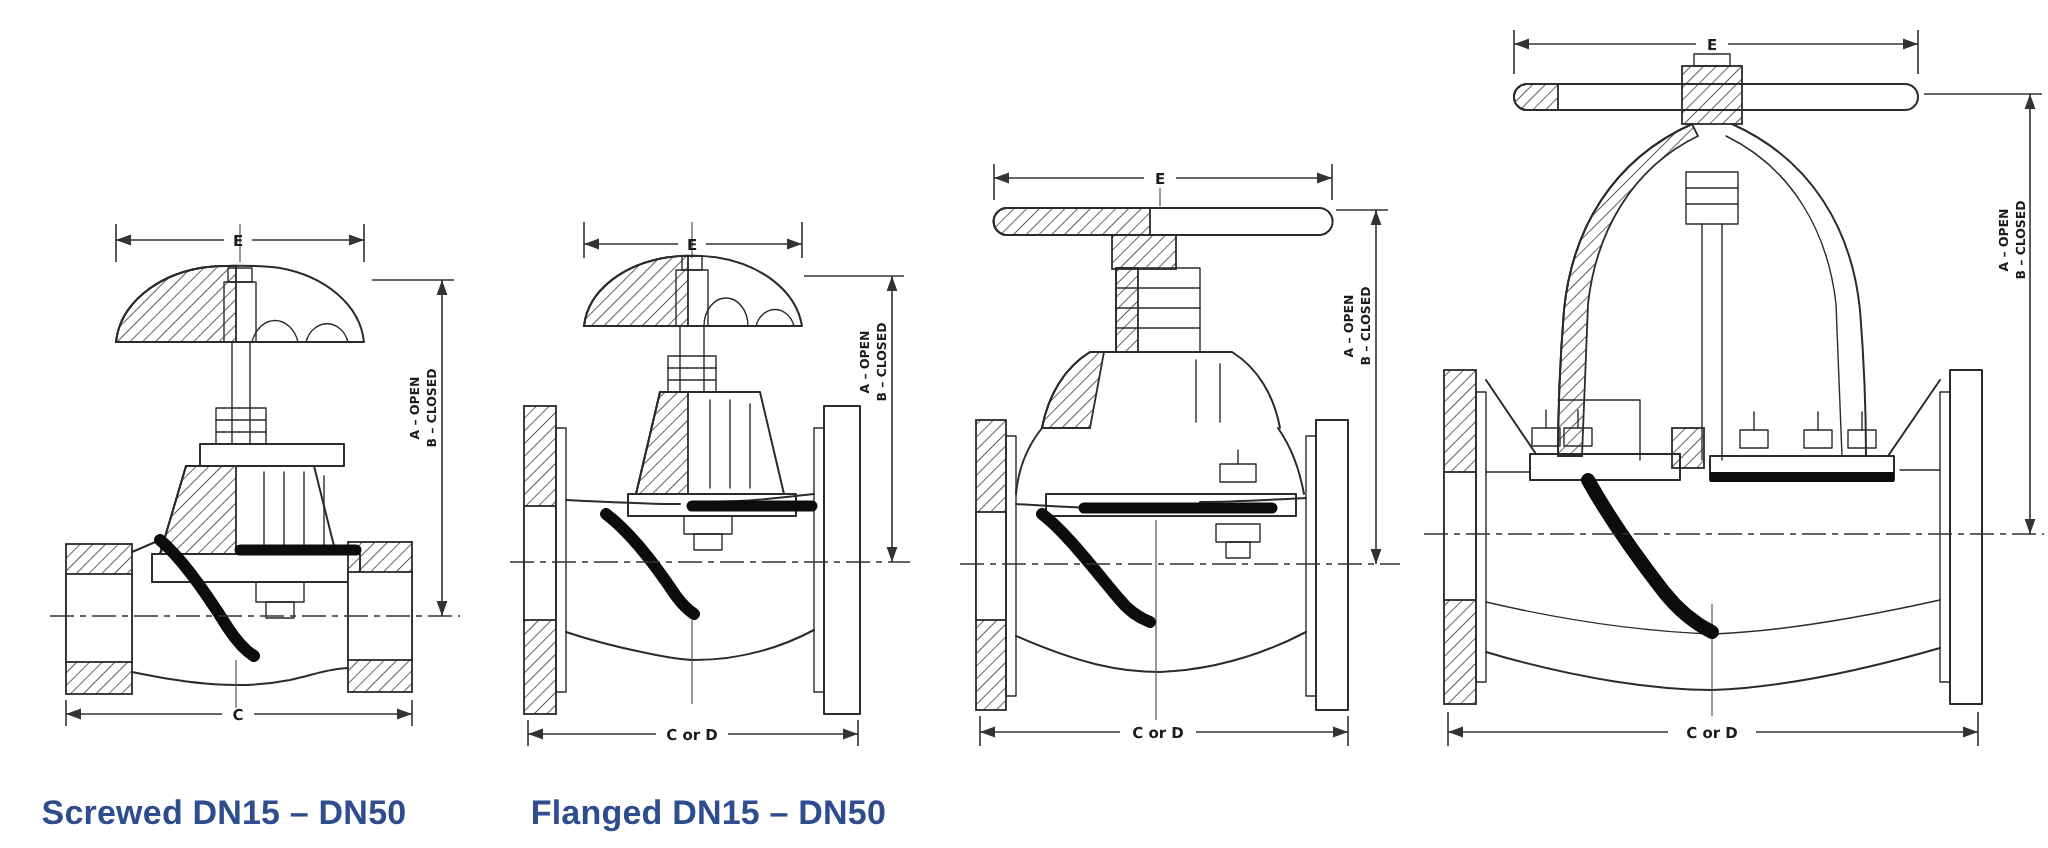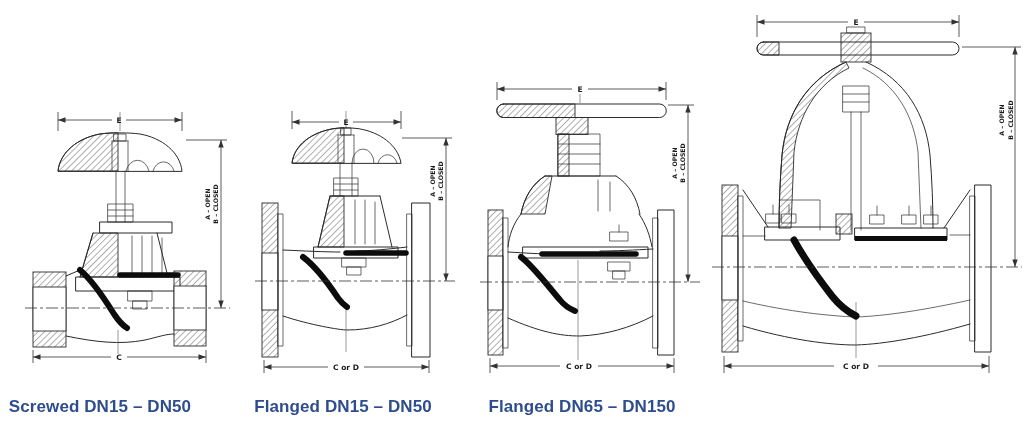--- a/index.html
+++ b/index.html
@@ -16,22 +16,22 @@
   .dia{fill:none;stroke:#0c0c0c;stroke-width:6;stroke-linecap:round;}
   .dim{fill:none;stroke:#333333;stroke-width:0.8;}
   .cl{fill:none;stroke:#333333;stroke-width:0.8;stroke-dasharray:12 3 3 3;}
   .vcl{fill:none;stroke:#555555;stroke-width:0.6;}
   .dimtxt{font-family:"DejaVu Sans", sans-serif;font-size:7.5px;font-weight:bold;fill:#1c1c1c;}
   .dimtxtv{font-family:"DejaVu Sans", sans-serif;font-size:6.2px;font-weight:bold;fill:#1c1c1c;}
   .caption{
     position:absolute;top:396px;height:24px;line-height:22px;text-align:center;
     font-size:17px;font-weight:bold;color:#2e4d8e;letter-spacing:0.1px;white-space:nowrap;
   }
-  #cap1{left:0;width:200px;}
-  #cap2{left:243px;width:200px;}
+  #cap1{left:12px;width:200px;}
+  #cap2{left:243px;width:200px;text-align:right;}
   #cap3{left:482px;width:200px;}
   #cap4{left:768px;width:200px;}
 </style>
 </head>
 <body>
 
 <div id="stage">
 
 <svg id="drawings" width="1024" height="392" viewBox="0 0 1024 392" xmlns="http://www.w3.org/2000/svg">
   <defs>
@@ -272,15 +272,14 @@
       <path class="dim" d="M724,356 V373 M989,356 V373"></path>
       <path class="dim" d="M724,366 H834" marker-start="url(#arr)"></path>
       <path class="dim" d="M878,366 H989" marker-end="url(#arr)"></path>
       <text class="dimtxt" x="856" y="369" text-anchor="middle">C or D</text>
     </g>
   </g>
 </svg>
 
 <div class="caption" id="cap1">Screwed DN15 – DN50</div>
 <div class="caption" id="cap2">Flanged DN15 – DN50</div>
-<div class="caption" id="cap3">Flanged DN65 – DN150</div>
 
 </div>
 
 </body></html>

